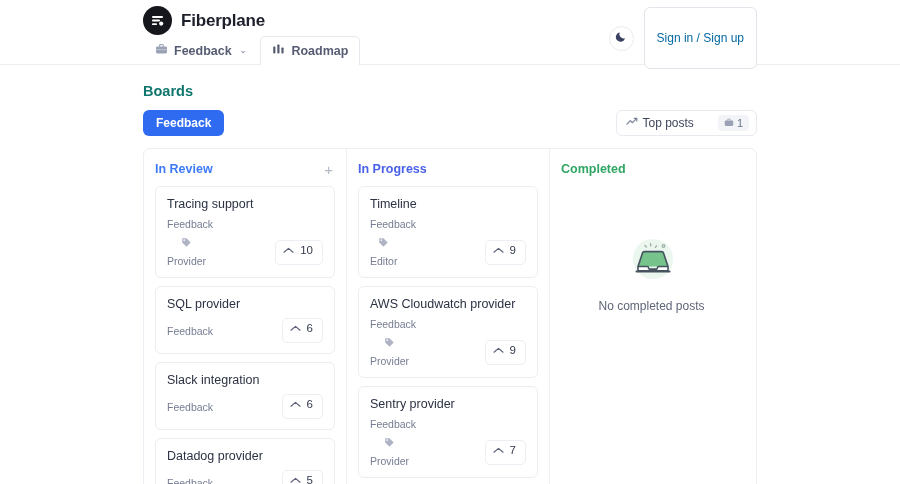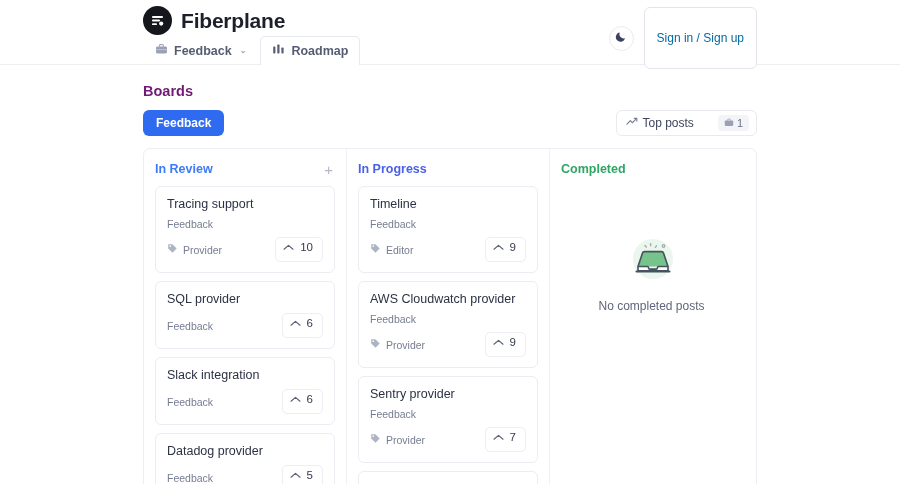--- a/index.html
+++ b/index.html
@@ -21,21 +21,21 @@
   .brand {
     position: absolute; left: 143px; top: 6px;
     display: flex; align-items: center; gap: 9px;
   }
   .logo-mark {
     width: 29px; height: 29px; border-radius: 50%;
     background: #16161d;
     display: flex; align-items: center; justify-content: center;
   }
   .brand-name {
-    font-size: 21px; font-weight: bold; color: #1d1f2b;
+    font-size: 17px; font-weight: bold; color: #1d1f2b;
     letter-spacing: -0.2px;
   }
 
   .nav-tabs {
     position: absolute; left: 143px; bottom: -1px;
     display: flex; align-items: flex-end; gap: 2px;
   }
   .nav-tab {
     display: flex; align-items: center; gap: 6px;
     padding: 6px 11px 7px 11px;
@@ -63,21 +63,21 @@
   .signin-btn {
     border: 1px solid #e3e5ec; background: #fff;
     border-radius: 6px; padding: 23px 12px;
     font-size: 12px; color: #0369a1; cursor: pointer;
     font-family: "Liberation Sans", sans-serif;
   }
 
   
   .content { padding: 0 143px; }
   .boards-title {
-    font-size: 14.5px; font-weight: bold; color: #701a75;
+    font-size: 14.5px; font-weight: bold; color: #0f766e;
     margin-top: 18px;
   }
   .board-row {
     display: flex; align-items: center; justify-content: space-between;
     margin-top: 11px;
   }
   .chips { display: flex; gap: 7px; }
   .chip {
     background: #2f6bf0; color: #fff;
     border-radius: 6px; padding: 6px 13px;
@@ -142,21 +142,21 @@
   }
   .card-board {
     font-size: 10.5px; color: #767d92;
   }
   .card-foot {
     display: flex; align-items: center; justify-content: space-between;
     margin-top: 7px; min-height: 18px;
   }
   .card-tag {
     display: flex; align-items: center; gap: 5px;
-    font-size: 10.5px; color: #767d92;
+    font-size: 10.5px; color: #767d92; flex-direction: column;
   }
   .vote {
     display: flex; align-items: center; gap: 6px;
     border: 1px solid #eceef3; border-radius: 5px;
     padding: 3px 9px 8px 7px; background: #fff;
     font-size: 11.5px; color: #343a4d; cursor: pointer;
   }
 
   
   .empty-wrap {

